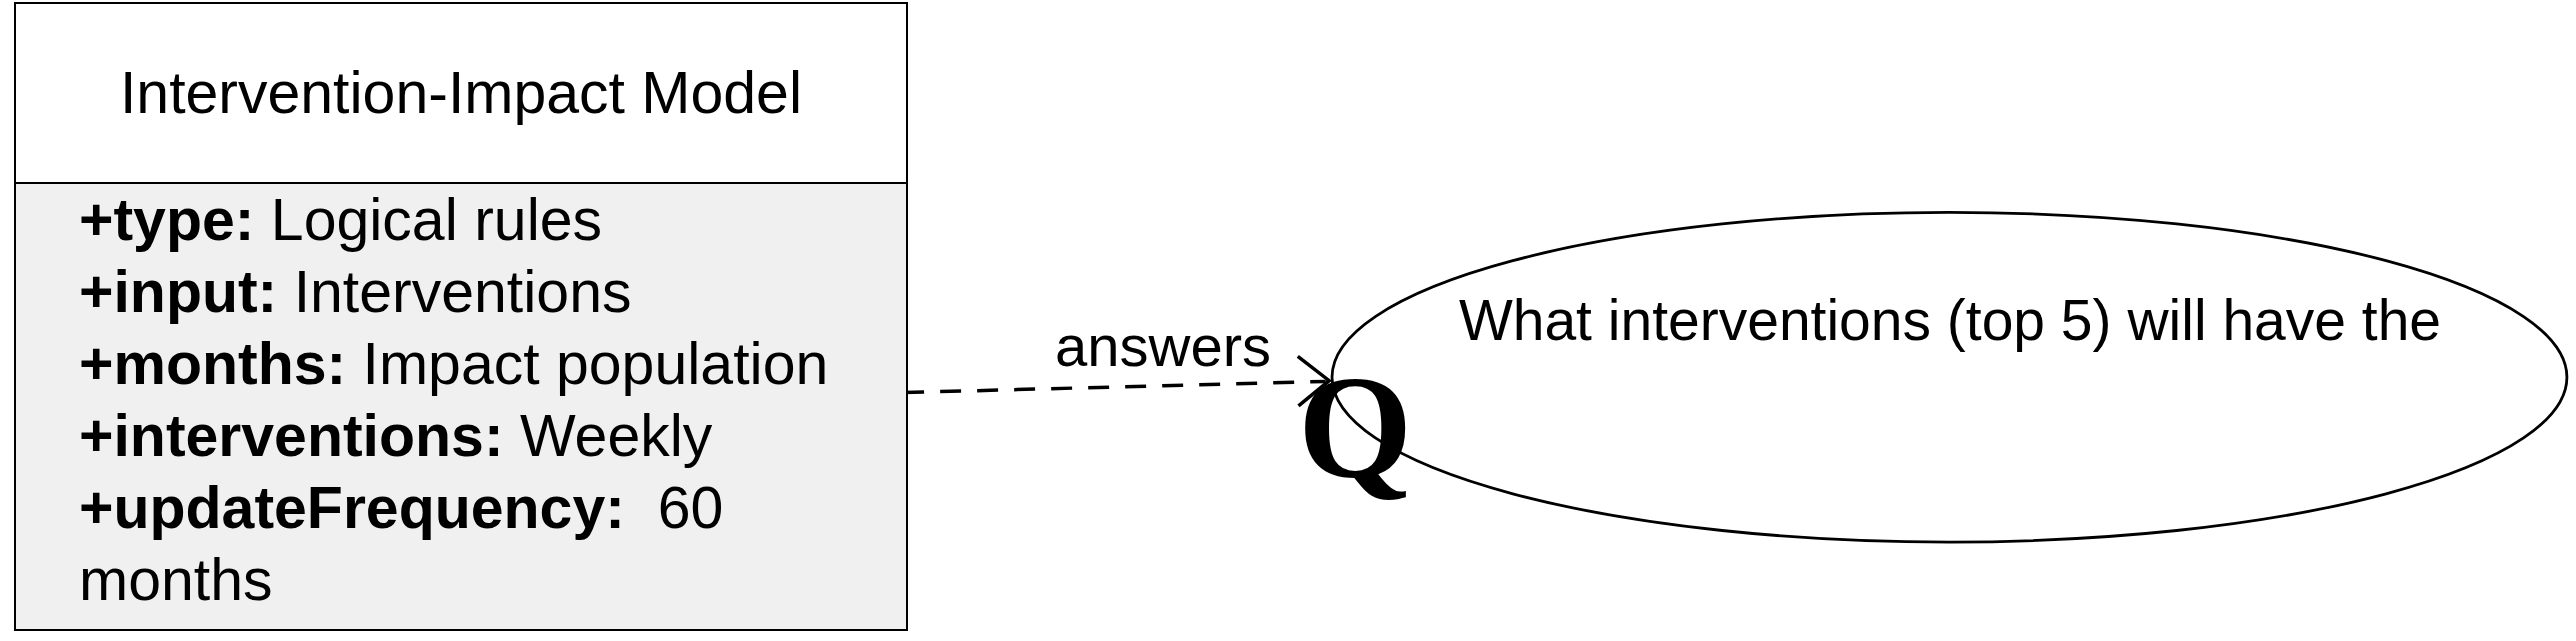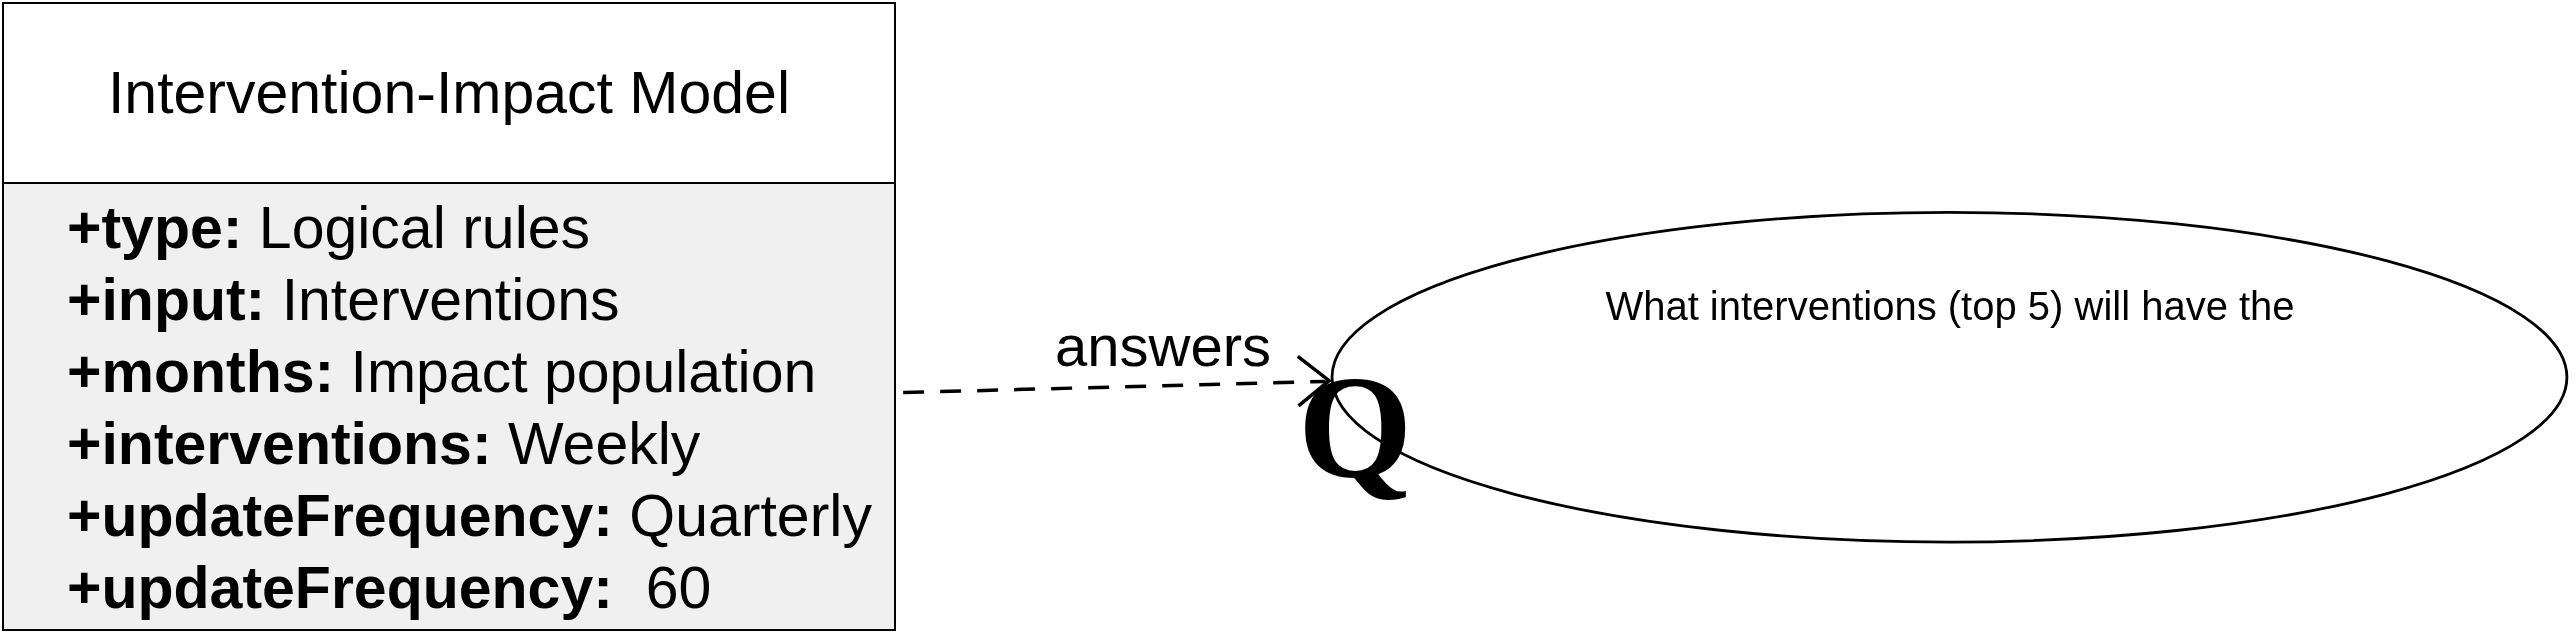--- a/index.html
+++ b/index.html
@@ -13,21 +13,21 @@
     overflow: hidden;
   }
   #shapes-layer {
     position: absolute;
     left: 0; top: 0;
     width: 2576px; height: 642px;
   }
   
   .class-box {
     position: absolute;
-    left: 2px; top: 2.1px;
+    left: 14px; top: 2.1px;
     width: 894px; height: 629px;
     border: 2.8px solid #000000;
     box-sizing: border-box;
     background: #b91c1c;
     display: flex;
     flex-direction: column;
   }
   .class-title {
     height: 180px;
     box-sizing: border-box;
@@ -35,21 +35,21 @@
     display: flex;
     align-items: center;
     justify-content: center;
     font-size: 59px;
     background: #ffffff;
     flex: none;
   }
   .class-attrs {
     flex: 1 1 auto;
     background: #f0f0f0;
-    padding: 8px 0 0 63px;
+    padding: 0 0 0 63px;
     font-size: 59px;
     line-height: 72px;
     overflow: hidden;
   }
   .attr-line { white-space: pre-wrap; }
   .attr-name { font-weight: bold; }
   .attr-value { font-weight: normal; white-space: pre-wrap; }
   
   .connector-label {
     position: absolute;
@@ -64,24 +64,24 @@
     position: absolute;
     left: 1298px; top: 353px;
     font-family: "Liberation Serif", "DejaVu Serif", serif;
     font-weight: bold;
     font-size: 147px;
     line-height: 147px;
   }
   
   .question-text {
     position: absolute;
-    left: 1391px; top: 273px;
+    left: 1391px; top: 287px;
     width: 1118px;
     text-align: center;
-    font-size: 40px;
+    font-size: 57px;
     line-height: 66px;
   }
 </style>
 </head>
 <body>
 
 <div id="canvas">
 
   <svg id="shapes-layer" viewBox="0 0 3688 919" xmlns="http://www.w3.org/2000/svg">
     <ellipse cx="2791" cy="540" rx="884" ry="236" fill="#ffffff" stroke="#000000" stroke-width="4"></ellipse>
@@ -91,21 +91,20 @@
 
   <div class="class-box">
     <div class="class-title">
       <span>Intervention-Impact Model</span>
     </div>
     <div class="class-attrs">
       <div class="attr-line"><span class="attr-name">+type:</span><span class="attr-value"> Logical rules</span></div>
       <div class="attr-line"><span class="attr-name">+input:</span><span class="attr-value"> Interventions</span></div>
       <div class="attr-line"><span class="attr-name">+months:</span><span class="attr-value"> Impact population</span></div>
       <div class="attr-line"><span class="attr-name">+interventions:</span><span class="attr-value"> Weekly</span></div>
-      <div class="attr-line"><span class="attr-name">+updateFrequency:</span><span class="attr-value"> Quarterly</span></div>
       <div class="attr-line"><span class="attr-name">+updateFrequency:</span><span class="attr-value">  60 months</span></div>
     </div>
   </div>
 
   <div class="connector-label">answers</div>
 
   <div class="q-marker">Q</div>
 
   <div class="question-text">
     <div>What interventions (top 5) will have the</div>

